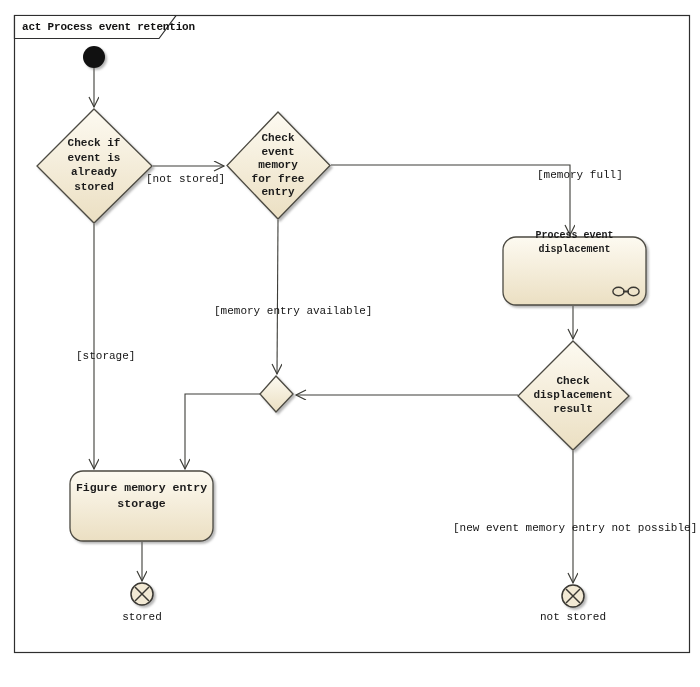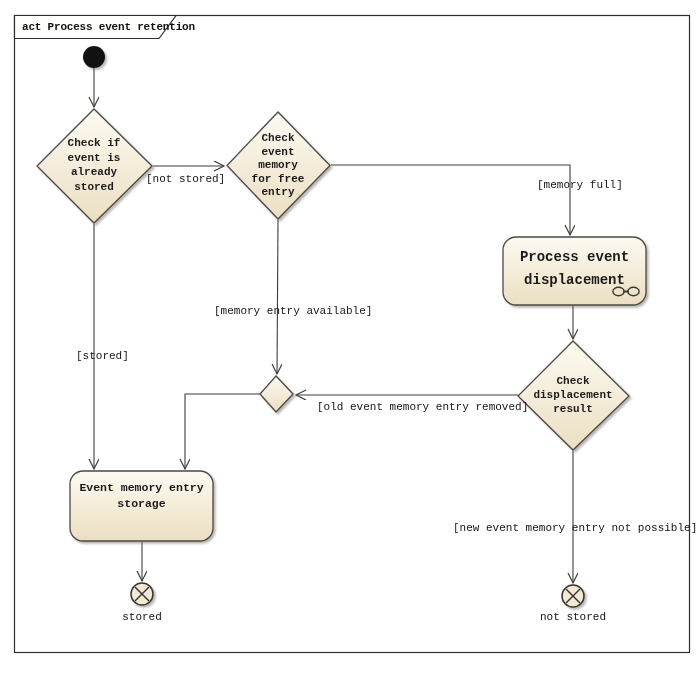--- a/index.html
+++ b/index.html
@@ -124,39 +124,38 @@
 event is
 already
 stored</div>
 
   <div class="overlay node-label" style="left:228px; top:124px; width:100px; line-height:13.5px;">Check
 event
 memory
 for free
 entry</div>
 
-  <div class="overlay node-label" style="left:503px; top:238px; width:143px; font-size:14px; line-height:23px;">Process event
+  <div class="overlay node-label" style="left:503px; top:221px; width:143px; font-size:10px; line-height:14px;">Process event
 displacement</div>
 
   <div class="overlay node-label" style="left:513px; top:366px; width:120px; line-height:14px;">Check
 displacement
 result</div>
 
-  <div class="overlay node-label" style="left:70px; top:472px; width:143px; font-size:11.5px; line-height:15.5px;">Event memory entry
+  <div class="overlay node-label" style="left:70px; top:472px; width:143px; font-size:11.5px; line-height:15.5px;">Figure memory entry
 storage</div>
 
   <div class="overlay guard-label" style="left:146px; top:164px;text-align:right;">[not stored]</div>
 
-  <div class="overlay guard-label" style="left:537px; top:170px;">[memory full]</div>
+  <div class="overlay guard-label" style="left:537px; top:160px;">[memory full]</div>
 
   <div class="overlay guard-label" style="left:214px; top:296px;">[memory entry available]</div>
 
-  <div class="overlay guard-label" style="left:317px; top:392px;">[old event memory entry removed]</div>
 
-  <div class="overlay guard-label" style="left:76px; top:341px;">[stored]</div>
+  <div class="overlay guard-label" style="left:76px; top:341px;">[storage]</div>
 
   <div class="overlay guard-label" style="left:453px; top:513px; width:240px; text-align:center;">[new event memory entry not possible]</div>
 
   <div class="overlay terminal-label" style="left:102px; top:602px; width:80px;">stored</div>
 
   <div class="overlay terminal-label" style="left:533px; top:602px; width:80px;">not stored</div>
 
 
 </div>
 

